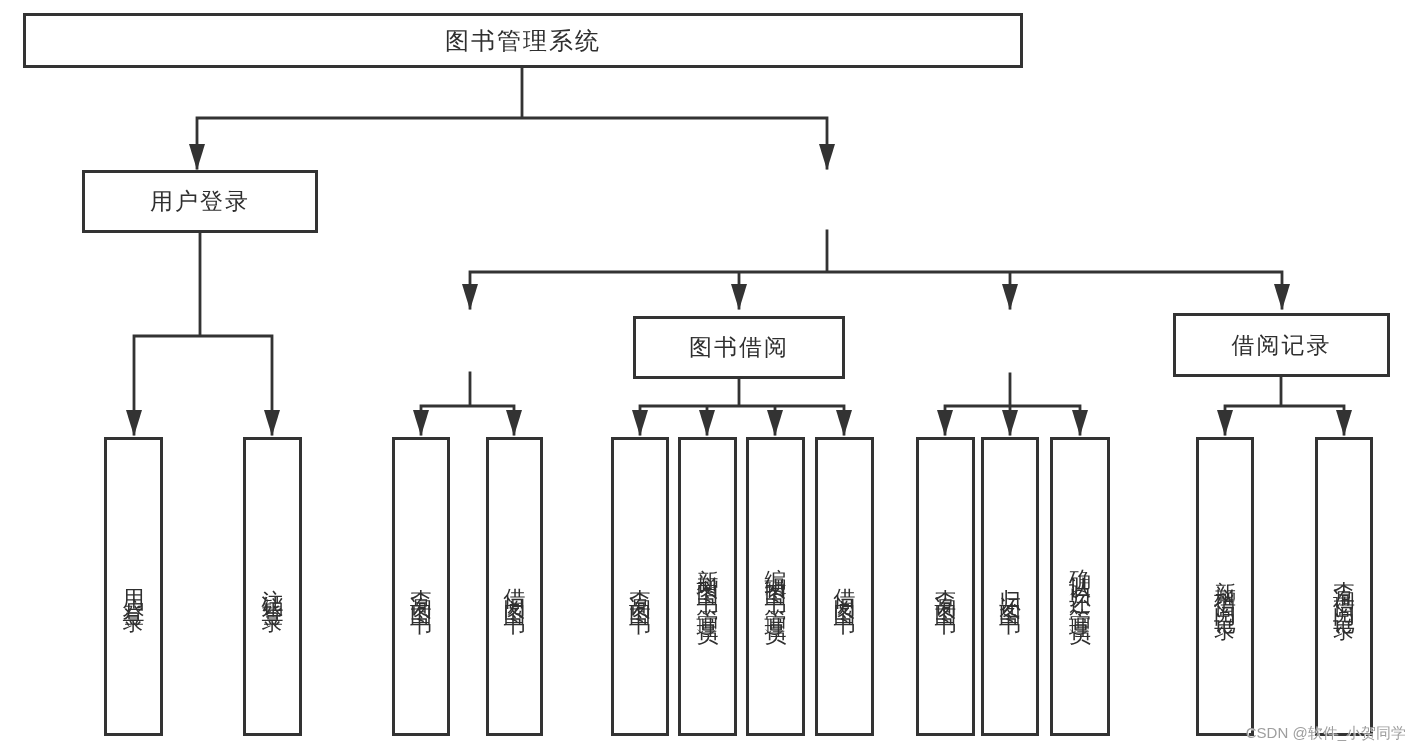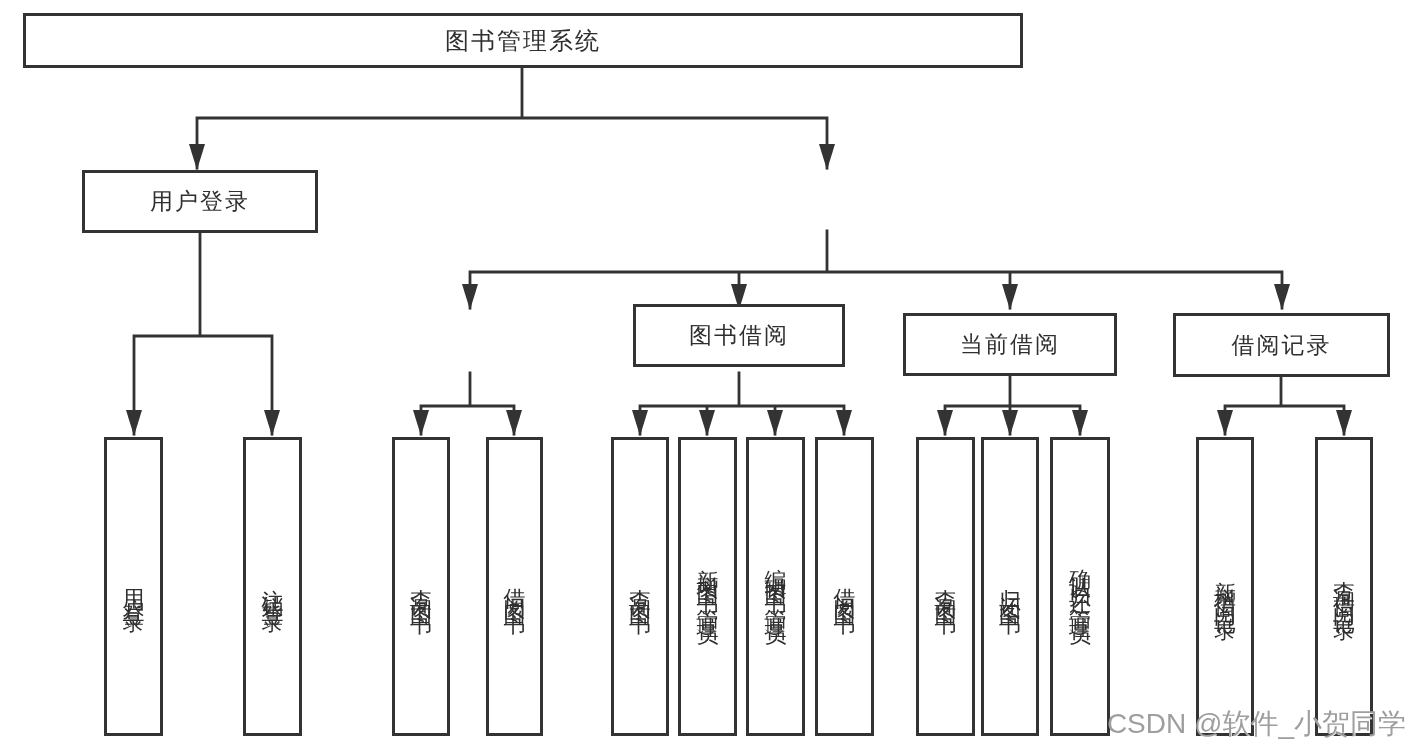--- a/index.html
+++ b/index.html
@@ -47,21 +47,21 @@
   }
   .box.title {
     font-size: 24px;
   }
   .watermark {
     position: absolute;
     right: 15px;
     bottom: 4px;
     z-index: 5;
     color: #9e9e9e;
-    font-size: 28px;
+    font-size: 15px;
     text-shadow: 1px 1px 0 rgba(255,255,255,0.85);
     white-space: nowrap;
   }
 </style>
 </head>
 <body>
 
 <div class="stage">
 
   <svg class="edges" width="1405" height="747" viewBox="0 0 1405 747">
@@ -94,22 +94,21 @@
       <polygon points="1072,410 1088,410 1080,436"></polygon>
       <polygon points="1217,410 1233,410 1225,436"></polygon>
       <polygon points="1336,410 1352,410 1344,436"></polygon>
     </g>
   </svg>
 
   <div class="box title" style="left:23px; top:13px; width:1000px; height:55px">图书管理系统</div>
 
   <div class="box" style="left:82px; top:170px; width:236px; height:63px">用户登录</div>
 
-  <div class="box" style="left:633px; top:304px; width:212px; height:63px">图书借阅</div>
-  <div class="box" style="left:903px; top:313px; width:214px; height:63px">当前借阅</div>
+  <div class="box" style="left:633px; top:316px; width:212px; height:63px">图书借阅</div>
   <div class="box" style="left:1173px; top:313px; width:217px; height:64px">借阅记录</div>
 
   <div class="box v" style="left:104px; top:437px; width:59px; height:299px">用户登录</div>
   <div class="box v" style="left:243px; top:437px; width:59px; height:299px">注销登录</div>
 
   <div class="box v" style="left:392px; top:437px; width:58px; height:299px">查询图书</div>
   <div class="box v" style="left:486px; top:437px; width:57px; height:299px">借阅图书</div>
 
   <div class="box v" style="left:611px; top:437px; width:58px; height:299px">查询图书</div>
   <div class="box v" style="left:678px; top:437px; width:59px; height:299px">新增图书（管理员）</div>

